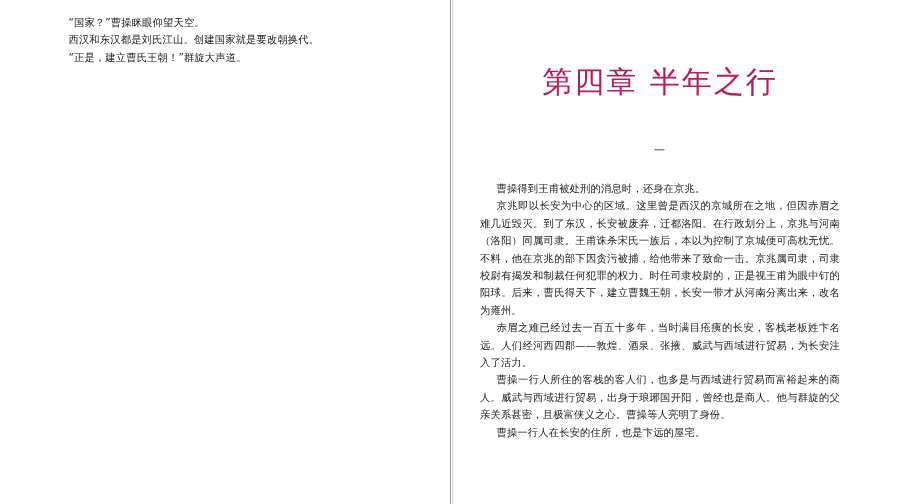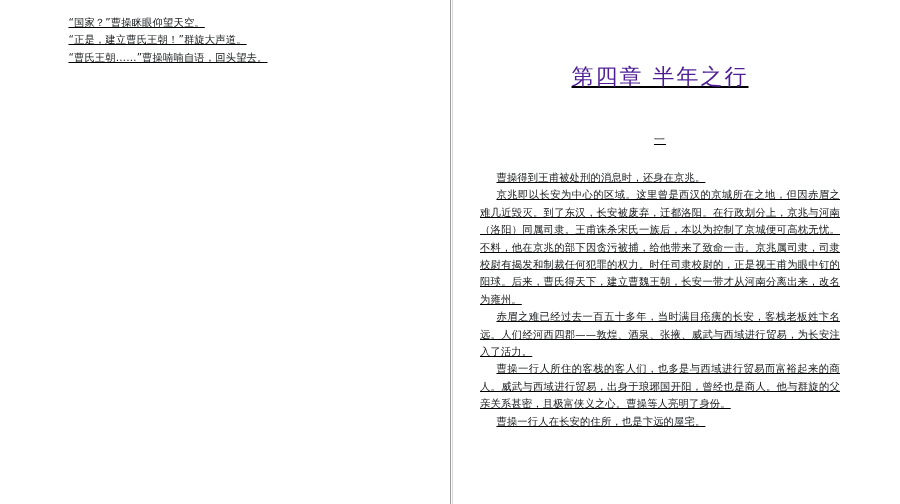--- a/index.html
+++ b/index.html
@@ -12,21 +12,20 @@
     background: #ffffff;
     font-family: "DejaVu Sans", sans-serif;
     overflow: hidden;
   }
   .book {
     position: relative;
     width: 900px;
     height: 504px;
     display: flex;
     box-sizing: border-box;
-    text-decoration: underline;
   }
   .page {
     position: relative;
     box-sizing: border-box;
     height: 504px;
   }
   .page-left {
     width: 450px;
     padding: 14px 28px 10px 52px;
   }
@@ -59,23 +58,23 @@
     letter-spacing: 0.15px;
   }
   .body-text p {
     margin: 0;
     text-indent: 1.6em;
   }
   .chapter-title {
     margin: 48px 0 0 0;
     text-align: center;
     font-family: "DejaVu Serif", serif;
-    font-size: 22px;
+    font-size: 30px;
     font-weight: normal;
-    color: #4c1d95;
+    color: #be185d;
     letter-spacing: 2px;
   }
   .section-number {
     margin: 40px 0 22px 0;
     text-align: center;
     font-family: "DejaVu Sans", sans-serif;
     font-size: 11px;
     color: #16181a;
     letter-spacing: 1px;
   }
@@ -84,22 +83,22 @@
   }
 </style>
 </head>
 <body>
 
 <div class="book">
 
   <div class="page page-left">
     <div class="body-text">
       <p>“国家？”曹操眯眼仰望天空。</p>
+      <p>西汉和东汉都是刘氏江山。创建国家就是要改朝换代。</p>
       <p>“正是，建立曹氏王朝！”群旋大声道。</p>
-      <p>“曹氏王朝……”曹操喃喃自语，回头望去。</p>
     </div>
   </div>
 
   <div class="gutter"></div>
   <div class="gutter-inner"></div>
 
   <div class="page page-right">
     <h1 class="chapter-title">第四章  半年之行</h1>
     <div class="section-number">一</div>
     <div class="body-text right-body">

